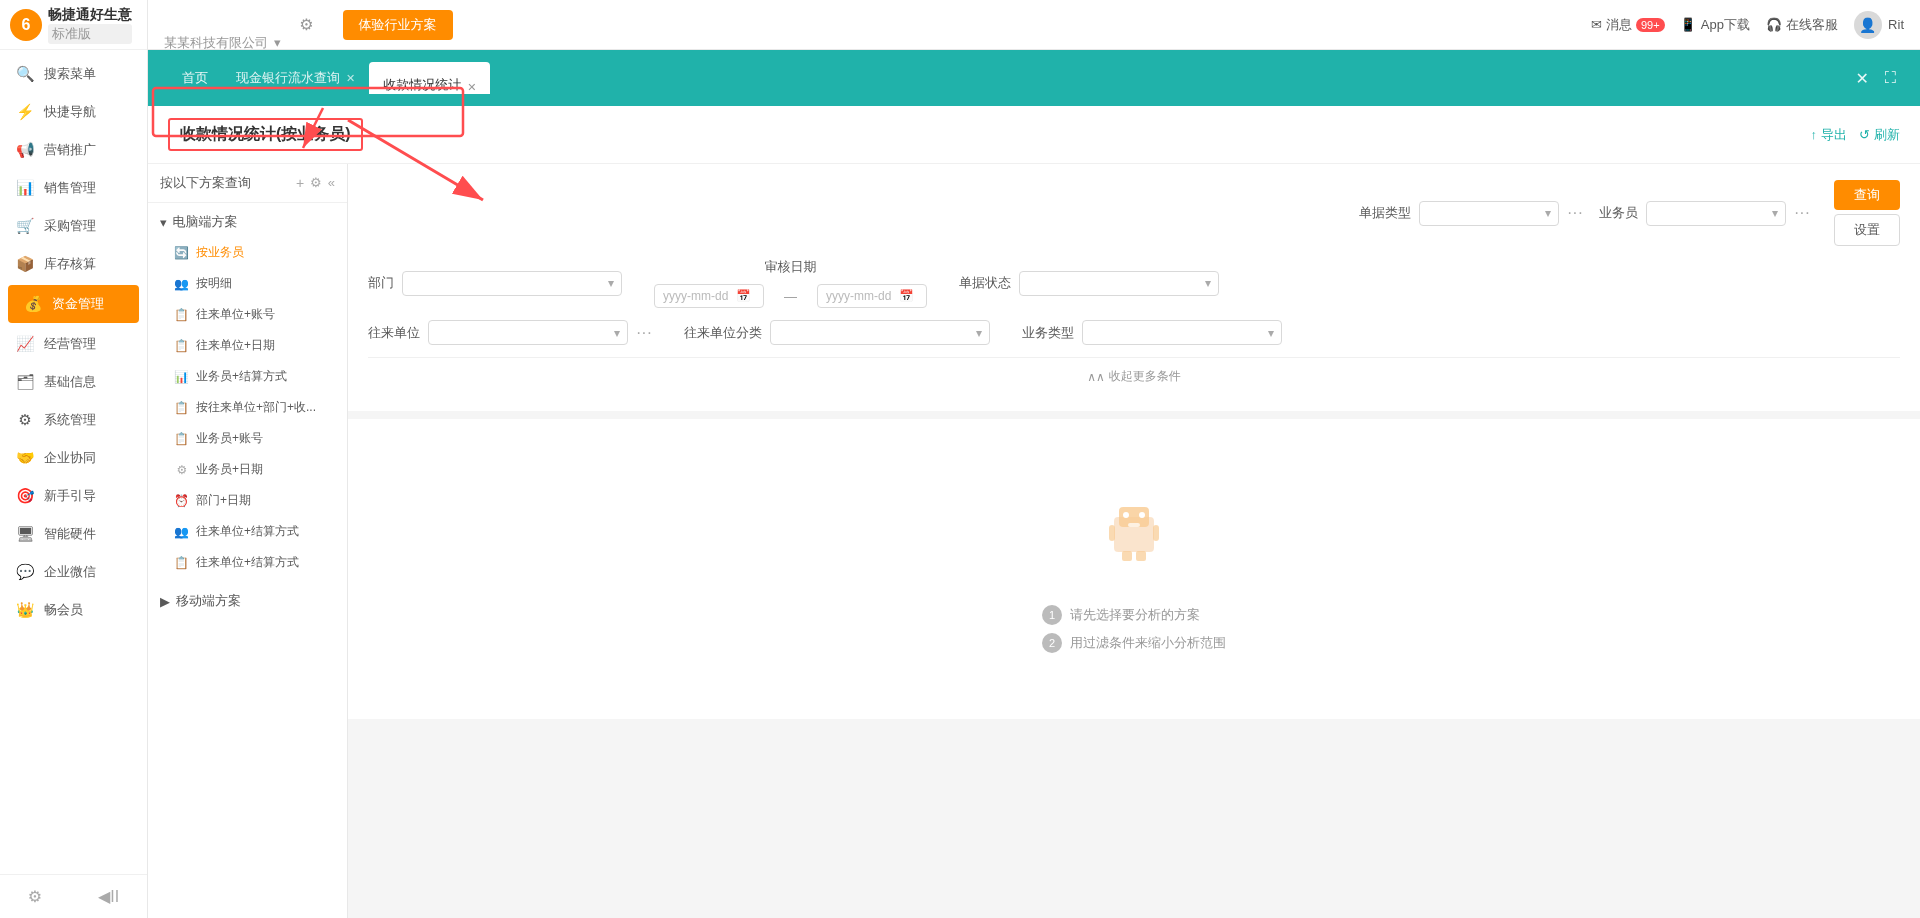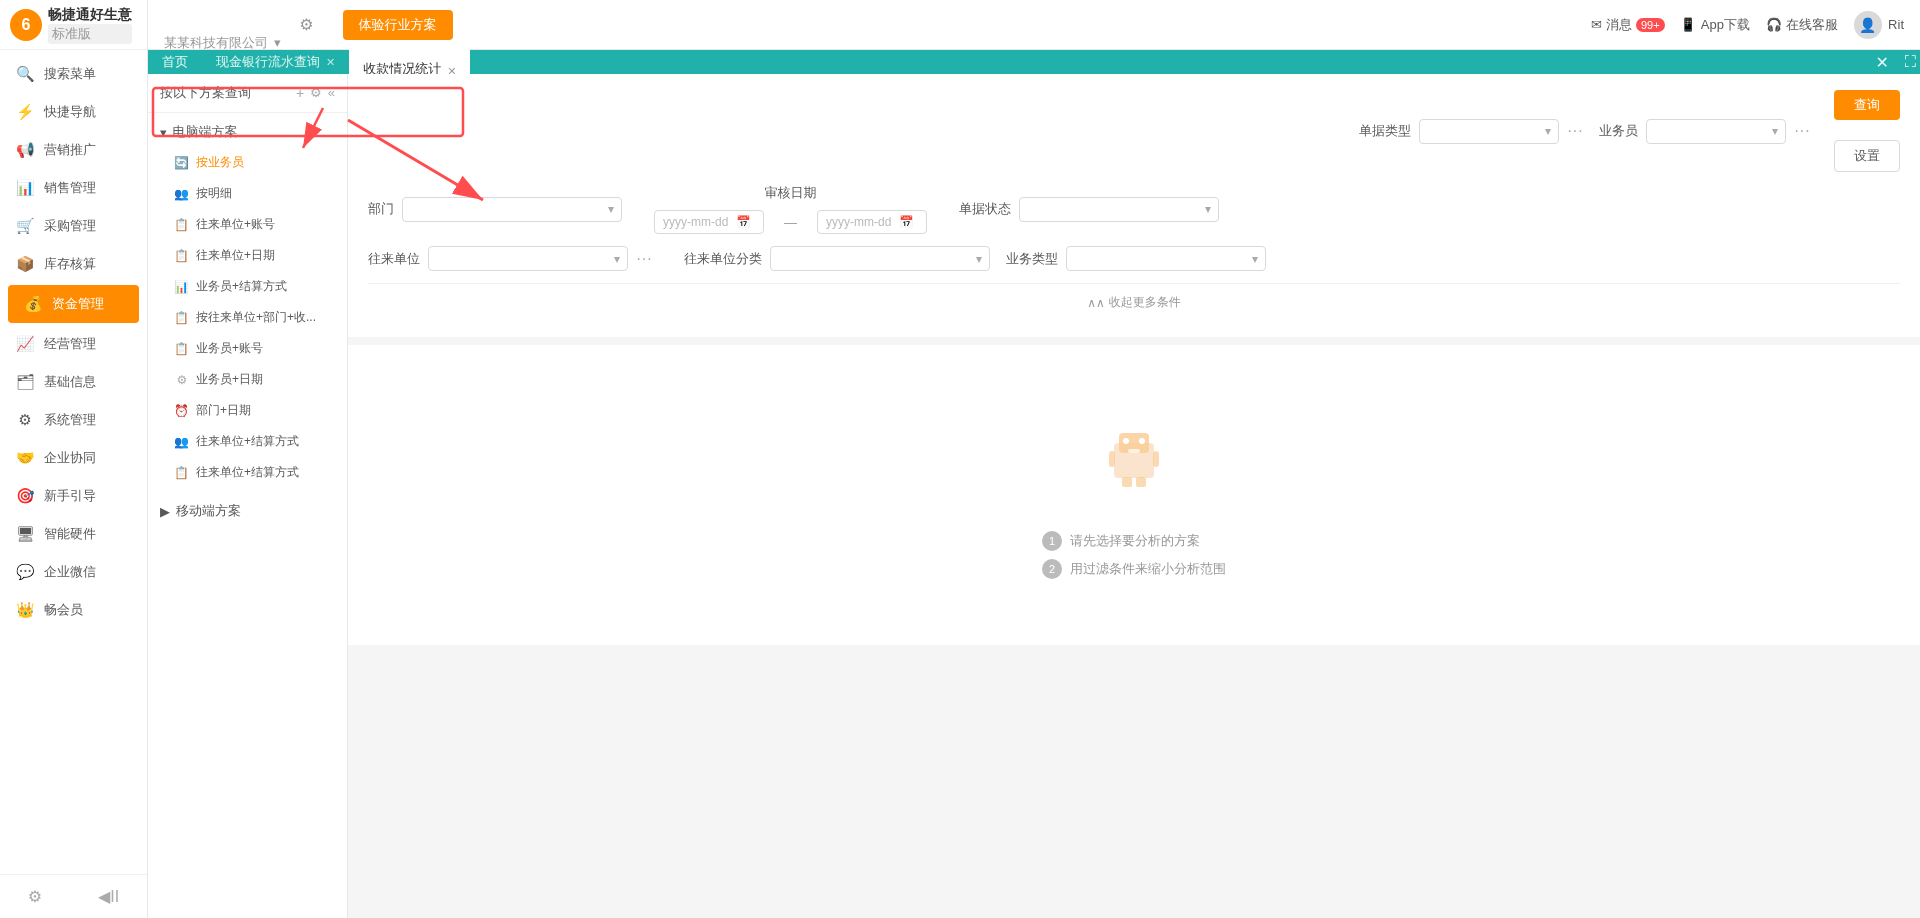--- a/index.html
+++ b/index.html
@@ -87,22 +87,22 @@
     .topbar-right { margin-left: auto; display: flex; align-items: center; gap: 16px; color: #595959; font-size: 13px; }
     .topbar-right-item { display: flex; align-items: center; gap: 4px; cursor: pointer; }
     .badge { background: #ff4d4f; color: white; border-radius: 10px; padding: 1px 5px; font-size: 11px; }
     .gear-icon { width: 28px; height: 28px; display: flex; align-items: center; justify-content: center; cursor: pointer; color: #999; font-size: 16px; }
 
     
     .tabs-bar {
       background: #20b2aa;
       display: flex;
       align-items: center;
-      height: 24px;
-      padding: 0 0;
+      height: 56px;
+      padding: 0 20px;
     }
     .tab {
       display: flex;
       align-items: center;
       padding: 0 14px;
       height: 32px;
       color: rgba(255,255,255,0.85);
       cursor: pointer;
       border-radius: 4px 4px 0 0;
       gap: 6px;
@@ -431,20 +431,33 @@
     <div class="tab active">
       <span style="color:#333;">收款情况统计</span>
       <span class="tab-close" style="color:#999;">✕</span>
     </div>
     <div class="tabs-right">
       <span class="tabs-right-icon">✕</span>
       <span class="tabs-right-icon">⛶</span>
     </div>
   </div>
 
+  <div class="page-header">
+    <div class="page-title">收款情况统计(按业务员)</div>
+    <div class="page-actions">
+      <div class="action-btn">
+        <span>↑</span>
+        <span>导出</span>
+      </div>
+      <div class="action-btn">
+        <span>↺</span>
+        <span>刷新</span>
+      </div>
+    </div>
+  </div>
 
   <div class="content-area">
 
     <div class="left-panel">
       <div class="scheme-header">
         <span>按以下方案查询</span>
         <div class="scheme-header-icons">
           <span style="font-size:14px;">+</span>
           <span style="font-size:13px;">⚙</span>
           <span style="font-size:13px;">«</span>
@@ -525,21 +538,21 @@
           </div>
           <div class="filter-item">
             <span class="filter-label">业务员</span>
             <div class="select-wrapper">
               <select class="filter-select">
                 <option></option>
               </select>
             </div>
             <span style="color:#aaa;cursor:pointer;font-size:16px;">···</span>
           </div>
-          <div style="display:flex;flex-direction:column;gap:20px;margin-left:8px;">
+          <div style="display:flex;flex-direction:column;gap:4px;margin-left:8px;">
             <button class="btn-query">查询</button>
             <button class="btn-setting">设置</button>
           </div>
         </div>
 
         <div class="filter-row">
           <div class="filter-item">
             <span class="filter-label">部门</span>
             <div class="select-wrapper">
               <select class="filter-select" style="min-width:220px;">
@@ -582,21 +595,21 @@
             <span style="color:#aaa;cursor:pointer;font-size:16px;">···</span>
           </div>
           <div class="filter-item" style="margin-left:16px;">
             <span class="filter-label">往来单位分类</span>
             <div class="select-wrapper">
               <select class="filter-select" style="min-width:220px;">
                 <option></option>
               </select>
             </div>
           </div>
-          <div class="filter-item" style="">
+          <div class="filter-item" style="margin-left:16px;">
             <span class="filter-label">业务类型</span>
             <div class="select-wrapper">
               <select class="filter-select" style="min-width:200px;">
                 <option></option>
               </select>
             </div>
           </div>
         </div>
 
         <div class="collapse-bar">

